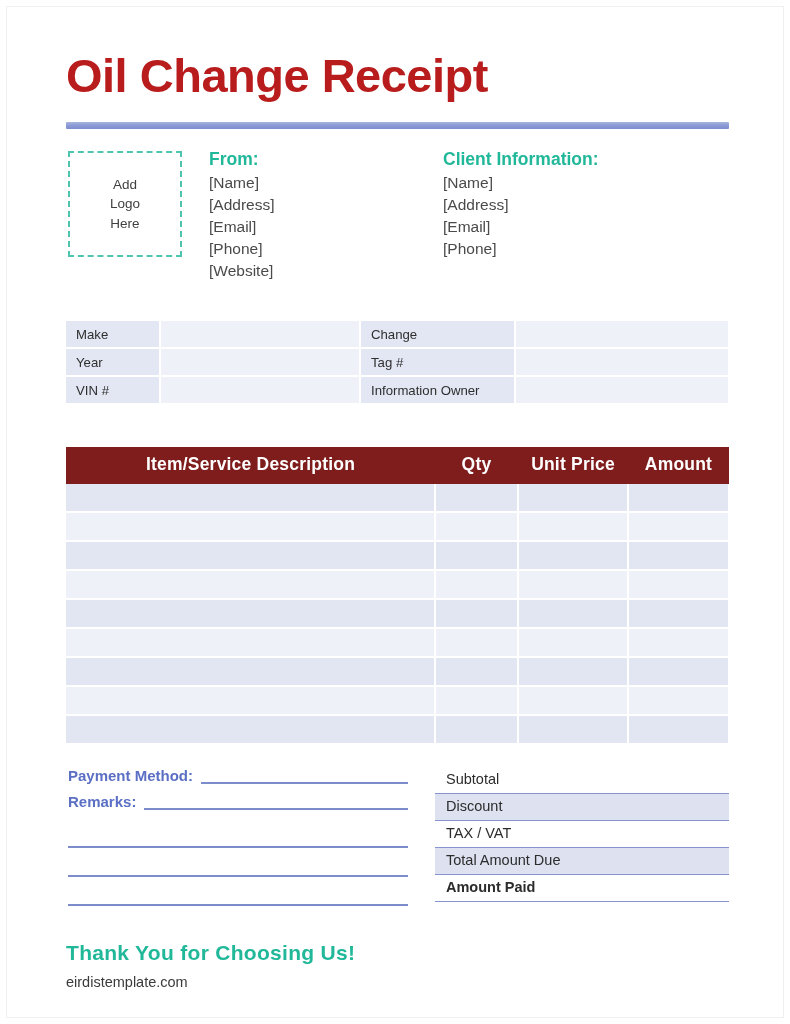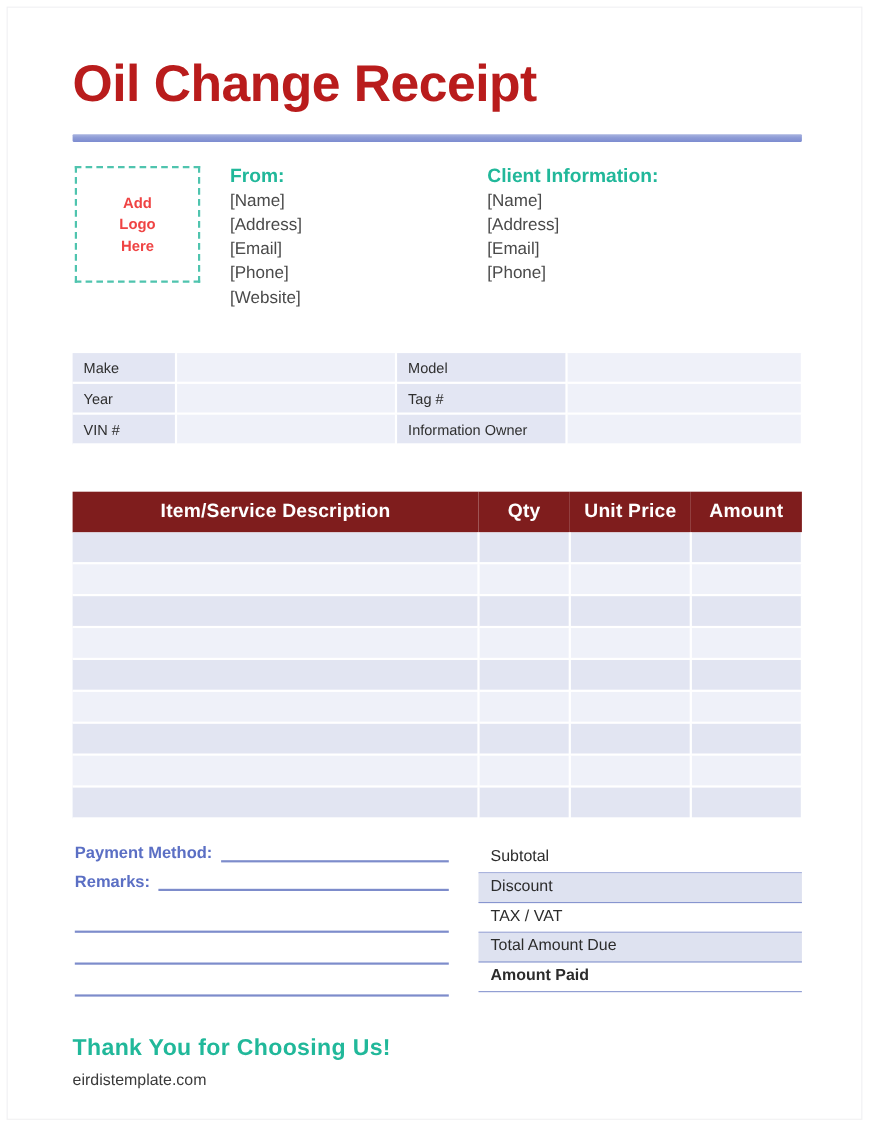--- a/index.html
+++ b/index.html
@@ -66,22 +66,21 @@
     border: 2px dashed #4FC4AE;
     box-sizing: border-box;
     display: flex;
     flex-direction: column;
     align-items: center;
     justify-content: center;
     line-height: 1.45;
   }
   .logo-box span {
     font-size: 13.5px;
-    color: #ef4444;
-    font-weight: bold;
+    color: #404040;
   }
   .party {
     position: absolute;
     top: 0;
   }
   .party.from { left: 143px; }
   .party.client { left: 377px; }
   .party-heading {
     color: #21B89A;
     font-size: 17.5px;
@@ -271,21 +270,21 @@
       <colgroup>
         <col style="width:94px">
           <col style="width:200px">
         <col style="width:155px">
           <col style="width:214px">
       </colgroup>
       <tbody>
         <tr>
           <td class="v-label">Make</td>
           <td class="v-value"></td>
-          <td class="v-label">Model</td>
+          <td class="v-label">Change</td>
           <td class="v-value"></td>
         </tr>
         <tr>
           <td class="v-label">Year</td>
           <td class="v-value"></td>
           <td class="v-label">Tag #</td>
           <td class="v-value"></td>
         </tr>
         <tr>
           <td class="v-label">VIN #</td>

